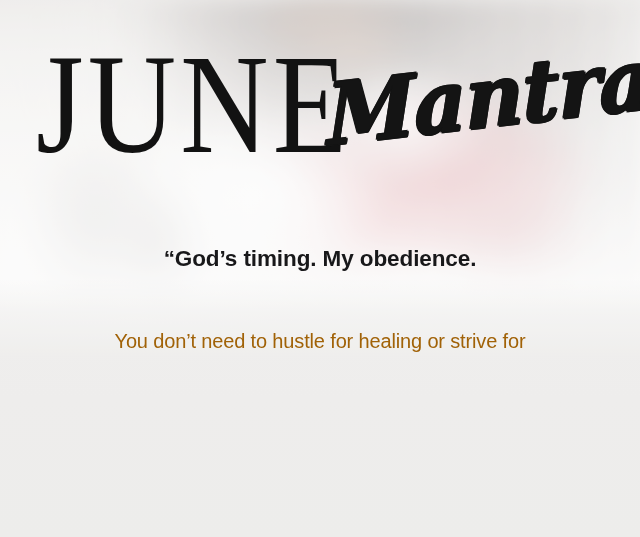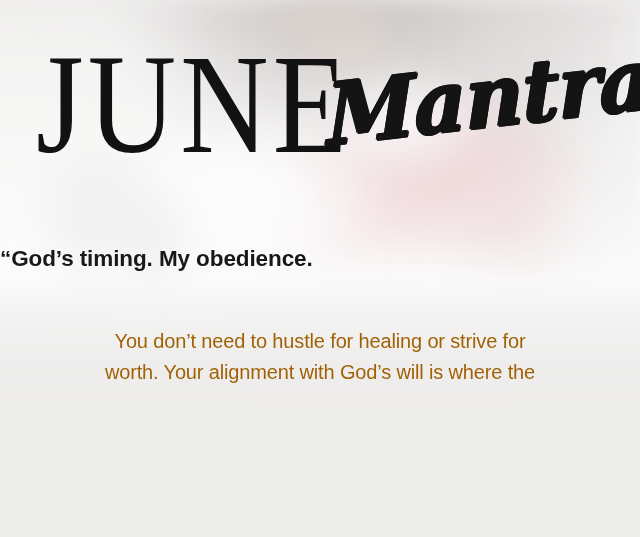--- a/index.html
+++ b/index.html
@@ -139,20 +139,21 @@
     text-shadow:
        1.2px 0 0 #141414, -1.2px 0 0 #141414,
        0 1.1px 0 #141414, 0 -1.1px 0 #141414,
        1px 1px 0 #141414, -1px -1px 0 #141414;
   }
 
   
   .quote {
     position:absolute;
     left:0; right:0; top:245px;
+    text-align:center;
     font-family:"Liberation Sans", sans-serif;
     font-weight:700;
     font-size:22.5px;
     line-height:27px;
     letter-spacing:-.1px;
     color:#18181a;
   }
   .quote .qline { display:block; white-space:nowrap; }
 
   
@@ -189,16 +190,15 @@
     <span class="word-june">JUNE</span>
     <span class="word-mantra">Mantra</span>
   </div>
 
   <div class="quote">
     <span class="qline">“God’s timing. My obedience.</span>
   </div>
 
   <div class="body-copy">
     <span class="bline">You don’t need to hustle for healing or strive for</span>
-    <span class="bline">worth. Your alignment with God’s will is where the</span>
   </div>
 
 </div>
 
 </body></html>

